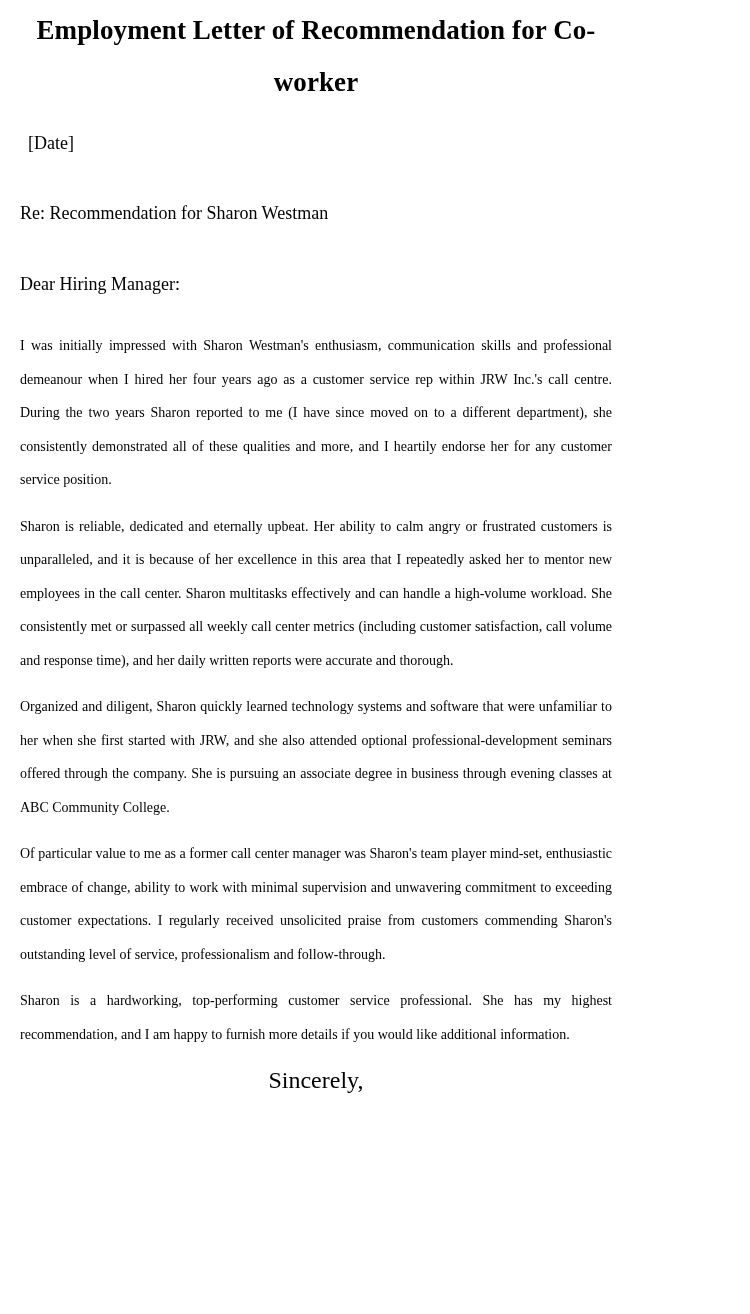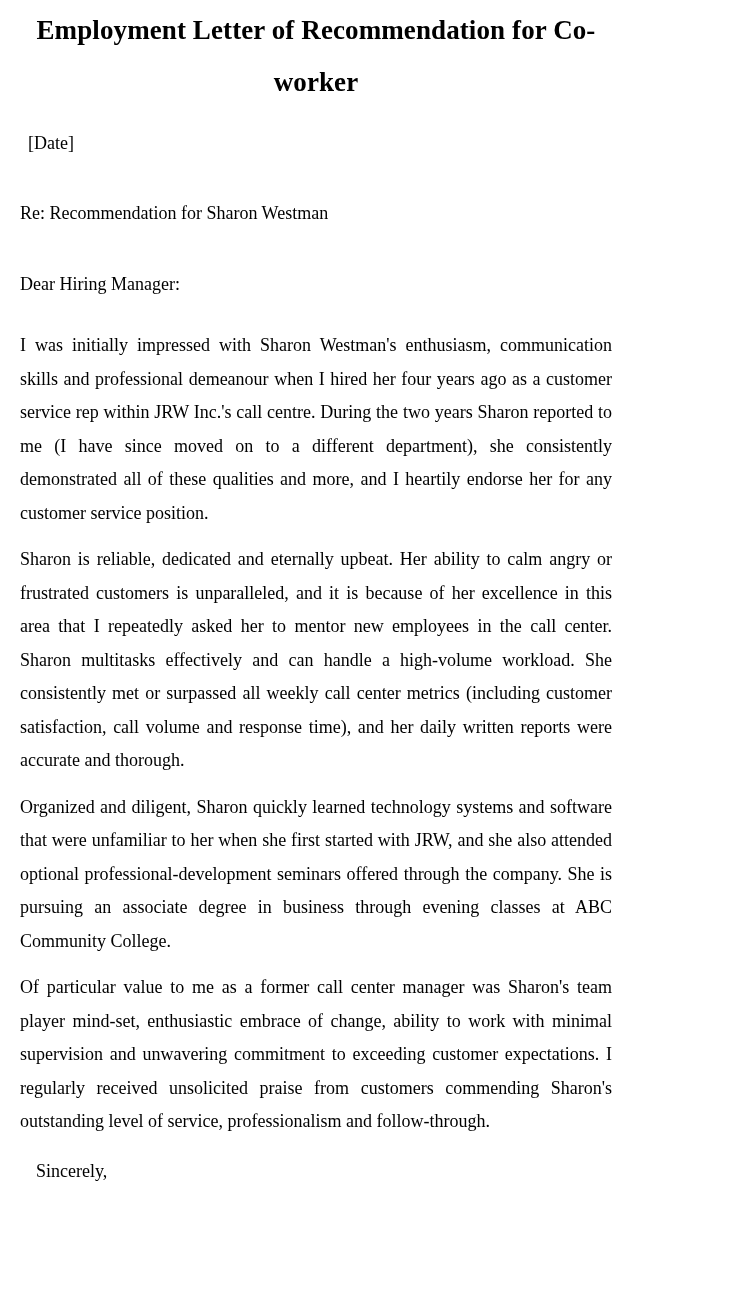--- a/index.html
+++ b/index.html
@@ -44,34 +44,34 @@
     margin: 44px 0 0 0;
     text-align: left;
   }
   .salutation {
     font-size: 18px;
     line-height: 26px;
     margin: 45px 0 0 0;
     text-align: left;
   }
   .body-para {
-    font-size: 18px;
+    font-size: 14px;
     line-height: 33.5px;
     text-align: justify;
     text-justify: inter-word;
     margin: 0 0 13px 0;
   }
   .body-para.first {
     margin-top: 32px;
   }
   .closing {
-    font-size: 18px;
+    font-size: 24px;
     line-height: 33.5px;
-    margin: 16px;
-    text-align: left;
+    margin: 4px;
+    text-align: center;
   }
 </style>
 </head>
 <body>
 
 <div class="page">
 
   <h1 class="doc-title">Employment Letter of Recommendation for Co-worker</h1>
 
   <p class="date-line">[Date]</p>
@@ -81,16 +81,17 @@
   <p class="salutation">Dear Hiring Manager:</p>
 
   <p class="body-para first">I was initially impressed with Sharon Westman's enthusiasm, communication skills and professional demeanour when I hired her four years ago as a customer service rep within JRW Inc.'s call centre. During the two years Sharon reported to me (I have since moved on to a different department), she consistently demonstrated all of these qualities and more, and I heartily endorse her for any customer service position.</p>
 
   <p class="body-para">Sharon is reliable, dedicated and eternally upbeat. Her ability to calm angry or frustrated customers is unparalleled, and it is because of her excellence in this area that I repeatedly asked her to mentor new employees in the call center. Sharon multitasks effectively and can handle a high-volume workload. She consistently met or surpassed all weekly call center metrics (including customer satisfaction, call volume and response time), and her daily written reports were accurate and thorough.</p>
 
   <p class="body-para">Organized and diligent, Sharon quickly learned technology systems and software that were unfamiliar to her when she first started with JRW, and she also attended optional professional-development seminars offered through the company. She is pursuing an associate degree in business through evening classes at ABC Community College.</p>
 
   <p class="body-para">Of particular value to me as a former call center manager was Sharon's team player mind-set, enthusiastic embrace of change, ability to work with minimal supervision and unwavering commitment to exceeding customer expectations. I regularly received unsolicited praise from customers commending Sharon's outstanding level of service, professionalism and follow-through.</p>
 
+  <p class="body-para">Sharon is a hardworking, top-performing customer service professional. She has my highest recommendation, and I am happy to furnish more details if you would like additional information.</p>
 
   <p class="closing">Sincerely,</p>
 
 </div>
 
 </body></html>

